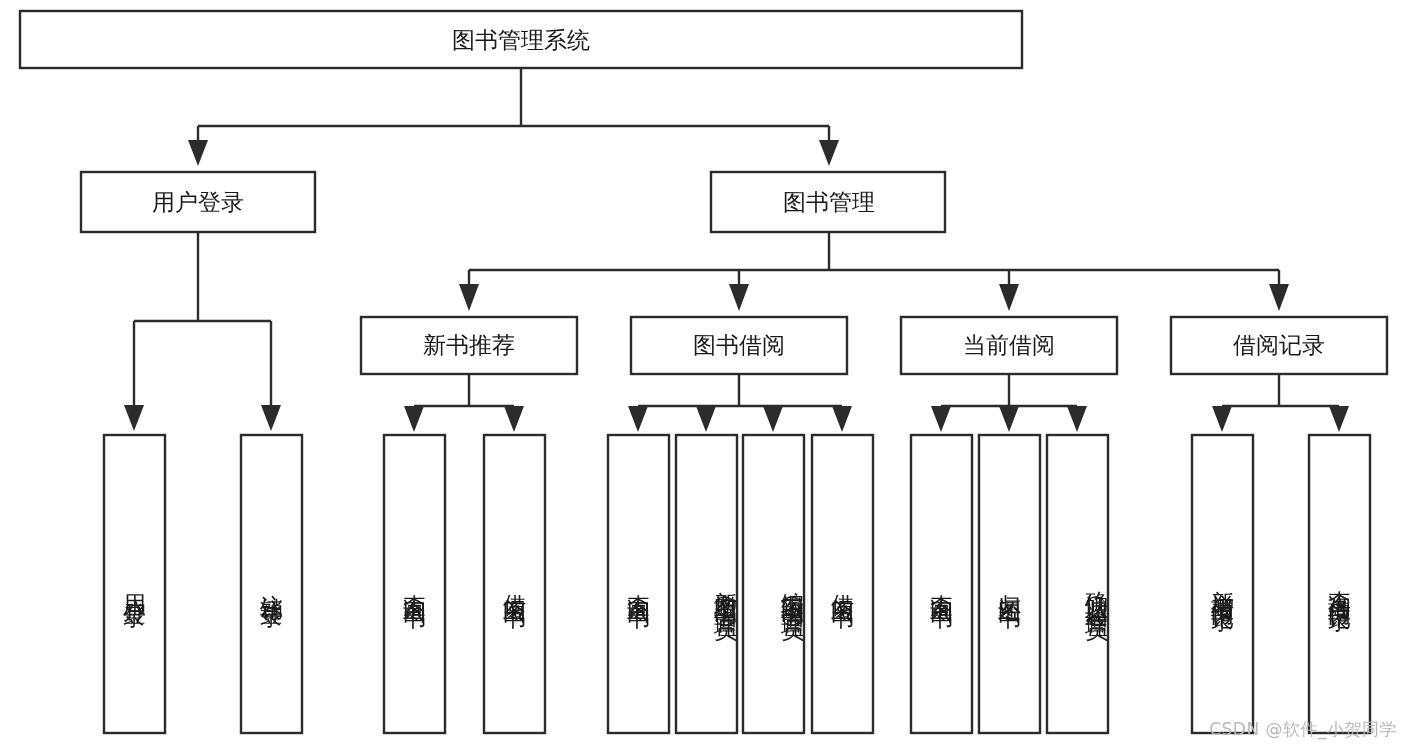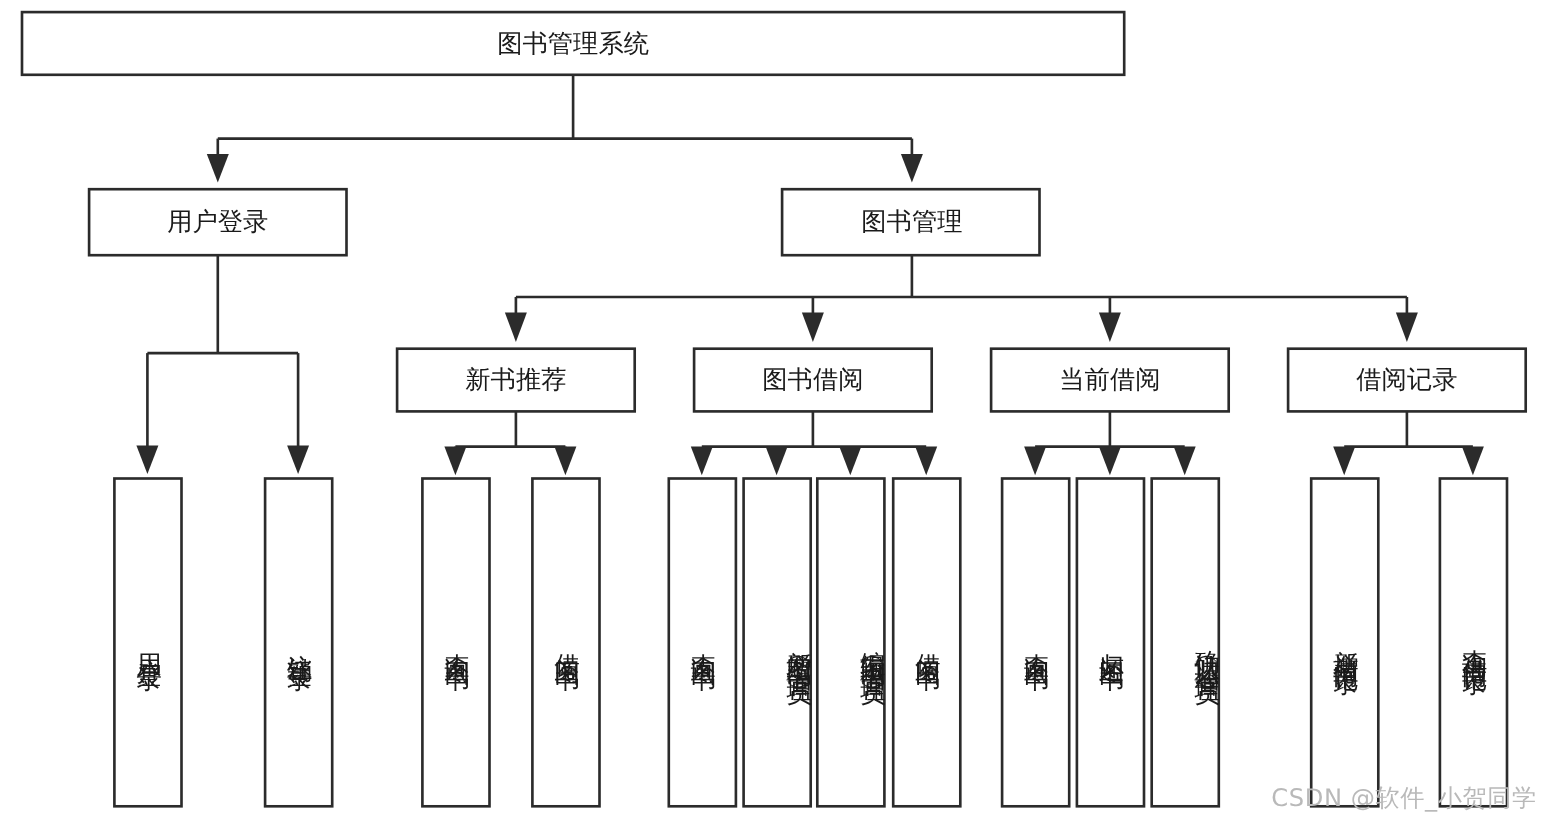--- a/index.html
+++ b/index.html
@@ -60,21 +60,21 @@
     justify-content: center;
     white-space: nowrap;
     pointer-events: none;
   }
   #watermark {
     position: absolute;
     right: 8px;
     bottom: 6px;
     color: #b9b9b9;
     font-family: "DejaVu Sans", "Liberation Sans", sans-serif;
-    font-size: 22px;
+    font-size: 17px;
     letter-spacing: 0.5px;
     white-space: nowrap;
   }
 </style>
 </head>
 <body>
 
 <div id="diagram-root">
 
   <svg id="flowchart" viewBox="0 0 1405 747">

